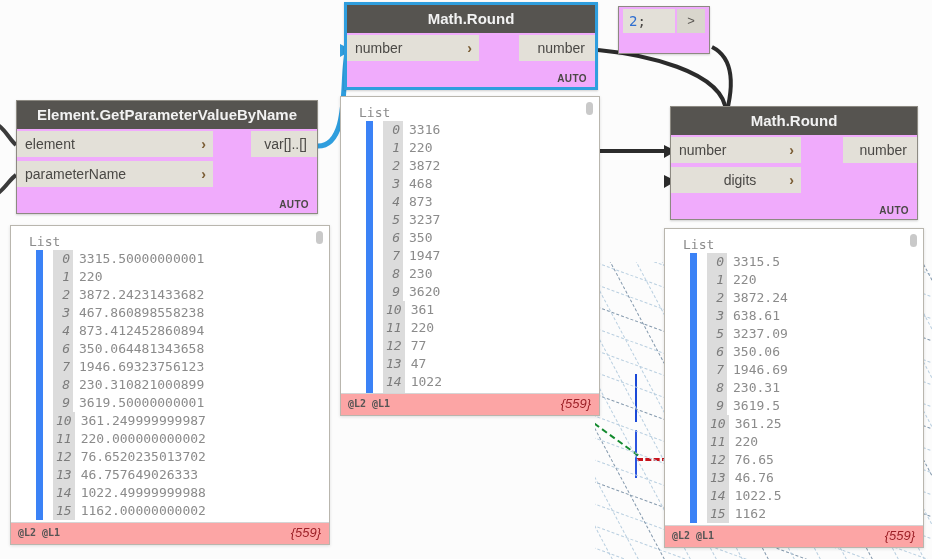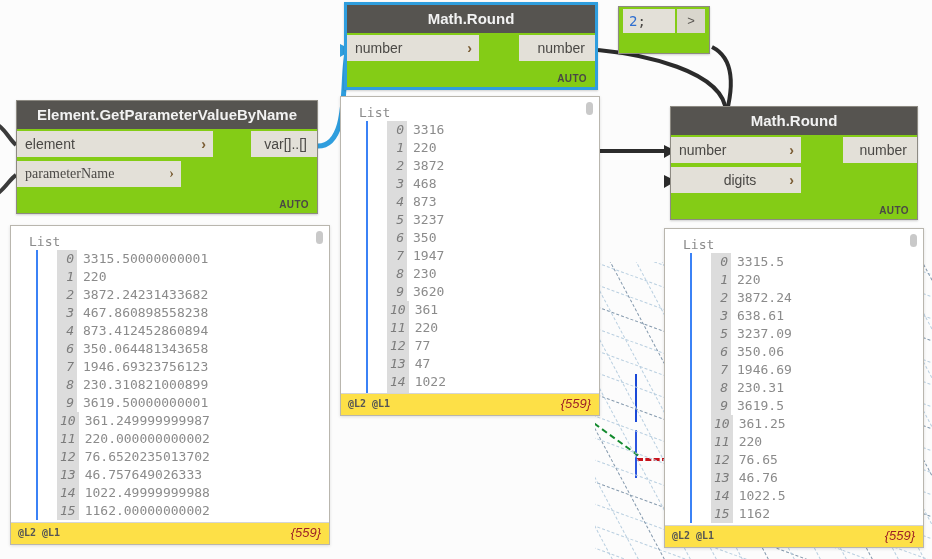--- a/index.html
+++ b/index.html
@@ -50,21 +50,21 @@
     width: 56px; height: 0;
     border-top: 3px dashed #c8121b;
   }
 
   
   .wire-layer { position: absolute; left:0; top:0; width:932px; height:559px; pointer-events:none; }
 
   
   .node {
     position: absolute;
-    background: #84cc16;
+    background: #f0abfc;
     border: 1px solid #8d8a82;
     box-shadow: 0 1px 2px rgba(0,0,0,.18);
   }
   .node.selected { border: 3px solid #2f9ede; }
   .node-title {
     background: #565450;
     color: #f2f2f2;
     font-size: 15px;
     font-weight: bold;
     text-align: center;
@@ -150,23 +150,23 @@
     position: absolute; right: 6px; top: 5px;
     width: 7px; height: 13px;
     background: #c9c9c9; border-radius: 4px;
   }
   .pv-list-label {
     font-family: "DejaVu Sans Mono", monospace;
     font-size: 13px; color: #8b8b8b;
     margin-bottom: 1px;
   }
   .pv-rows {
-    border-left: 2px solid #3b82f6;
+    border-left: 7px solid #3b82f6;
     margin-left: 7px;
-    padding-left: 19px;
+    padding-left: 10px;
   }
   .pv-row {
     font-family: "DejaVu Sans Mono", monospace;
     font-size: 13px;
     color: #8b8b8b;
     height: 18px;
     line-height: 18px;
     white-space: nowrap;
   }
   .pv-idx {
@@ -178,21 +178,21 @@
     font-style: italic;
     padding: 0 3px;
     margin-right: 6px;
   }
   .pv-val { color: #8b8b8b; }
   .pv-footer {
     position: absolute;
     left: 0; right: 0; bottom: 0;
     height: 22px;
     border-top: 1px solid #d5d5d5;
-    background: #fde047;
+    background: #fca5a5;
   }
   .pv-foot-left {
     position: absolute; left: 7px; top: 4px;
     font-family: "DejaVu Sans Mono", monospace;
     font-size: 10px; color: #555; font-weight: bold;
   }
   .pv-foot-right {
     position: absolute; right: 8px; top: 2px;
     font-size: 13px; font-style: italic;
     color: #9d2027;
@@ -303,21 +303,21 @@
     <div class="node-title">Element.GetParameterValueByName</div>
     <div class="node-body">
       <div class="port-row">
         <div class="port-in" style="width:196px;">
           <span>element</span>
           <span class="chev">›</span>
         </div>
         <div class="port-out" style="width:66px;">var[]..[]</div>
       </div>
       <div class="port-row">
-        <div class="port-in" style="width:164px;font-family:Liberation Serif, serif;">
+        <div class="port-in" style="width:196px;">
           <span>parameterName</span>
           <span class="chev">›</span>
         </div>
       </div>
       <div class="node-footer">
         <span class="auto-label">AUTO</span>
       </div>
     </div>
   </div>
 

